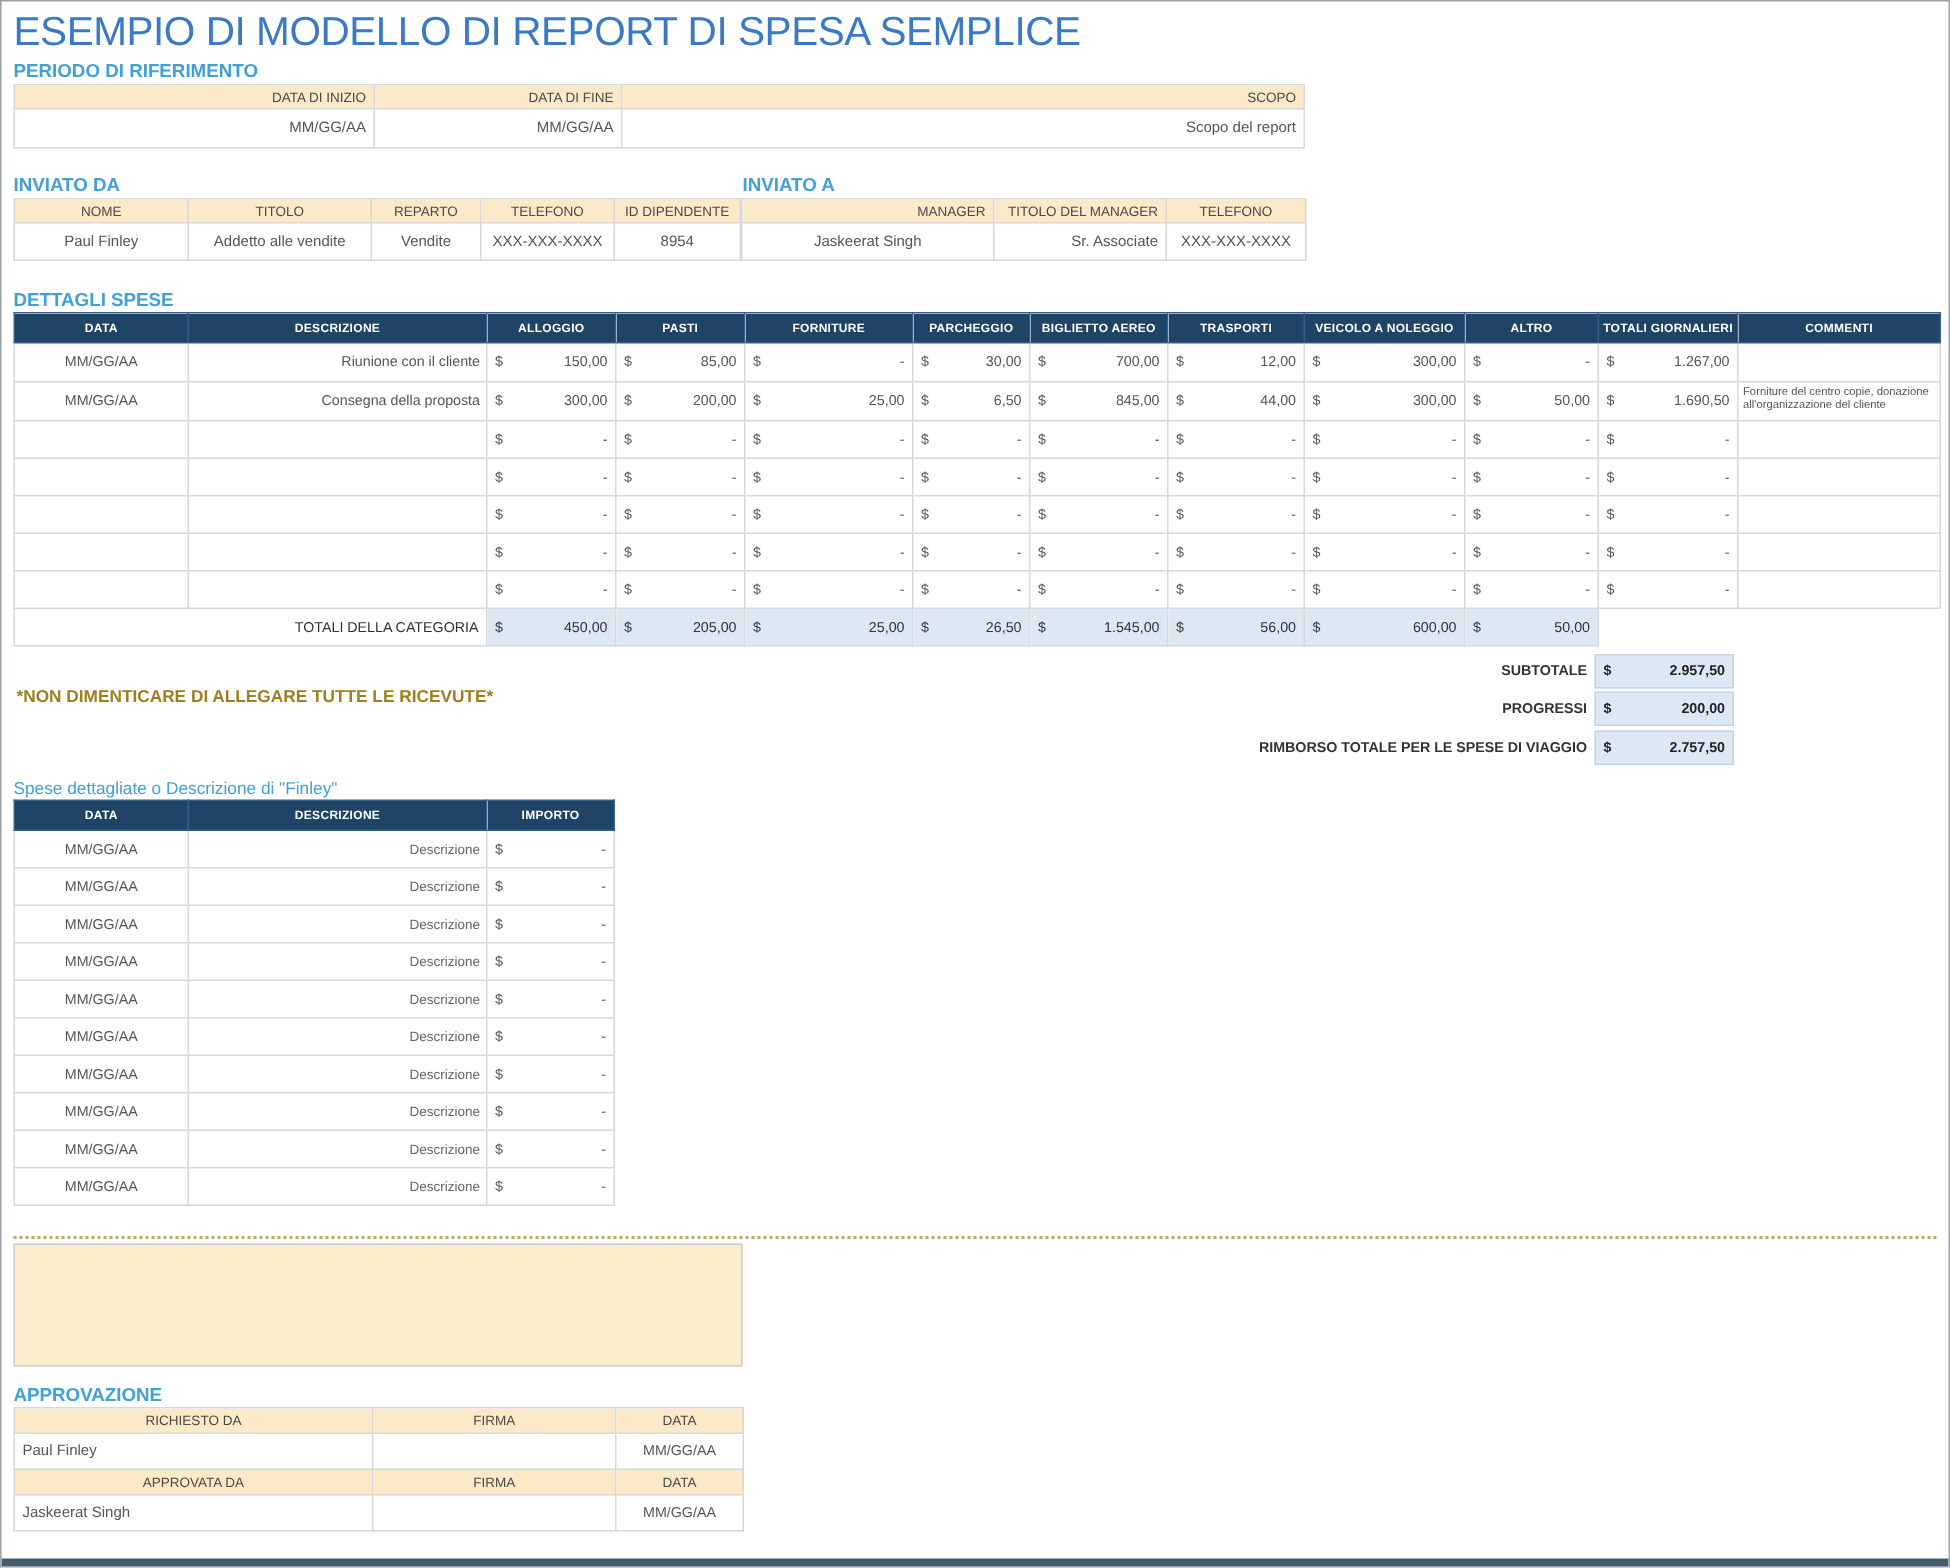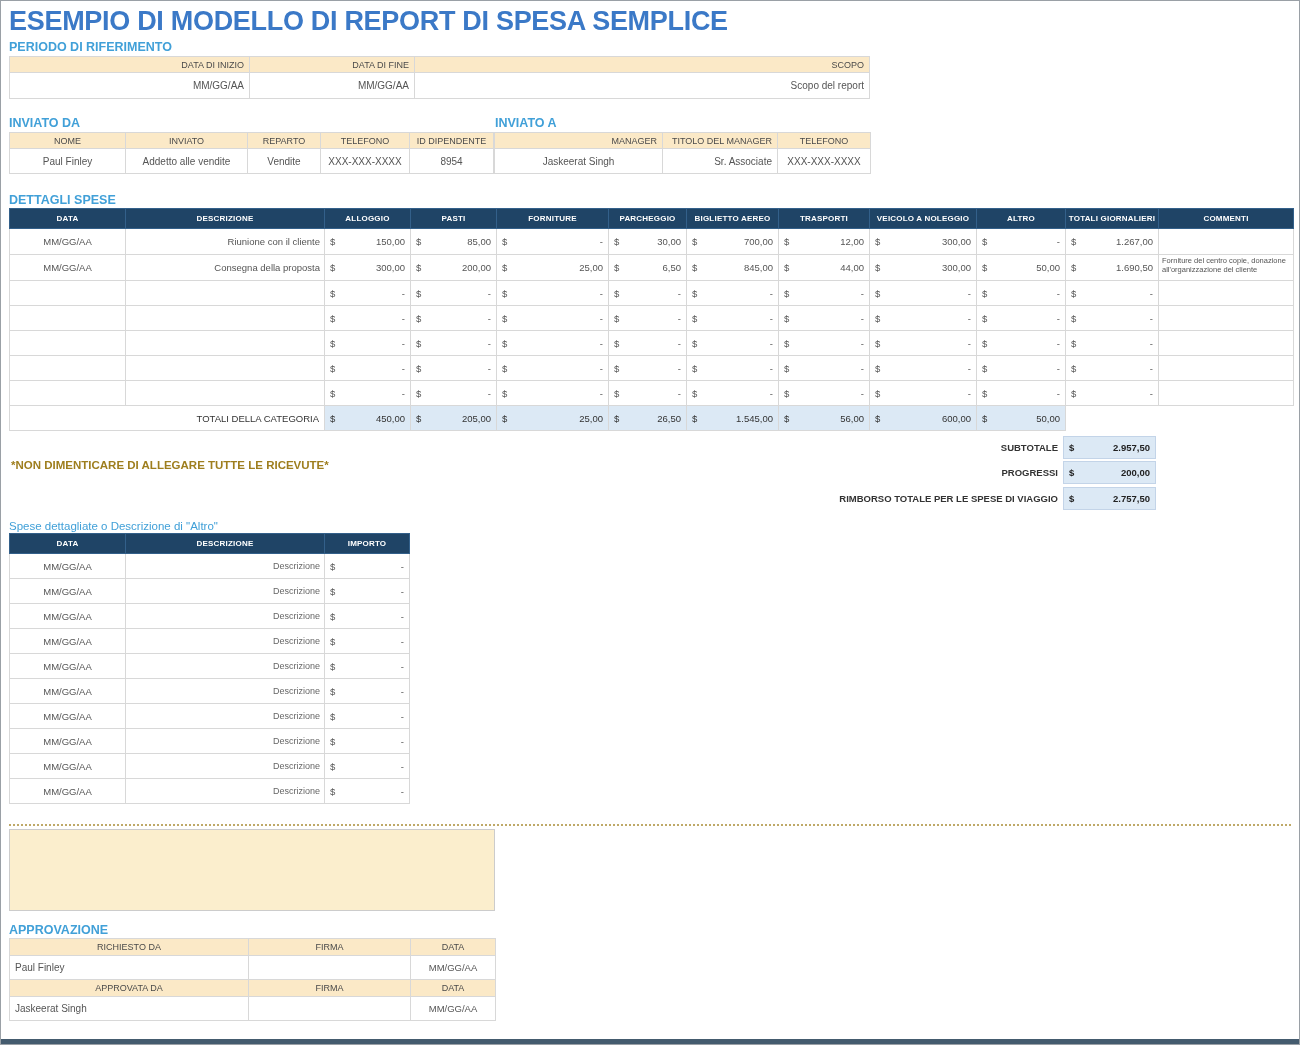--- a/index.html
+++ b/index.html
@@ -1,20 +1,20 @@
 <!DOCTYPE html>
 <html><head>
 <meta charset="utf-8">
 <style>
   *{box-sizing:border-box;margin:0;padding:0}
   html,body{width:1300px;height:1045px}
   body{background:#fff;font-family:"Liberation Sans",sans-serif;border:1px solid #9aa0a6;
        position:relative;overflow:hidden;color:#4a4a4a}
   .page{padding:0 8px}
-  .title{color:#3b79c7;font-size:27px;font-weight:bold;padding-top:5px;letter-spacing:-0.3px}
+  .title{color:#3b79c7;font-size:27px;font-weight:normal;padding-top:5px;letter-spacing:-0.3px}
   .sec{color:#41a0d8;font-size:12.5px;font-weight:bold;margin-top:3px}
   table{border-collapse:collapse;table-layout:fixed}
   th,td{border:1px solid #d8d8d8;overflow:hidden;white-space:nowrap;font-weight:normal}
   th.beige{background:#fbe9c7;font-size:9px;color:#4a4a4a;height:16px;padding:0 5px}
   .center{text-align:right}.leftal{text-align:center}
   td.val{font-size:10px;color:#555;height:25px;padding:0 5px}
   .periodo-table{width:860px;margin-top:2px}
   .periodo-table td.val{height:26px}
   .inviato-wrap{display:flex;margin-top:1px}
   .headline2{position:relative;height:15px;margin-top:17px}
@@ -94,21 +94,21 @@
       <colgroup>
           <col style="width:116px">
           <col style="width:122px">
           <col style="width:73px">
           <col style="width:89px">
           <col style="width:84px">
         </colgroup>
       <tbody>
           <tr>
         <th class="beige leftal">NOME</th>
-        <th class="beige leftal">INVIATO</th>
+        <th class="beige leftal">TITOLO</th>
         <th class="beige leftal">REPARTO</th>
         <th class="beige leftal">TELEFONO</th>
         <th class="beige leftal">ID DIPENDENTE</th>
       </tr>
       <tr>
         <td class="val leftal">Paul Finley</td>
         <td class="val leftal">Addetto alle vendite</td>
         <td class="val leftal">Vendite</td>
         <td class="val leftal">XXX-XXX-XXXX</td>
         <td class="val leftal">8954</td>
@@ -514,21 +514,21 @@
     </div>
     <div class="sum-row s2">
       <span class="sum-label">RIMBORSO TOTALE PER LE SPESE DI VIAGGIO</span>
       <span class="sum-box">
           <span>$</span>
           <span>2.757,50</span>
         </span>
     </div>
   </div>
 
-  <div class="sec-small">Spese dettagliate o Descrizione di "Altro"</div>
+  <div class="sec-small">Spese dettagliate o Descrizione di "Finley"</div>
   <table class="altro-table navy">
     <colgroup>
         <col style="width:116px">
         <col style="width:199px">
         <col style="width:85px">
       </colgroup>
     <tbody>
         <tr>
       <th>DATA</th>
       <th>DESCRIZIONE</th>

